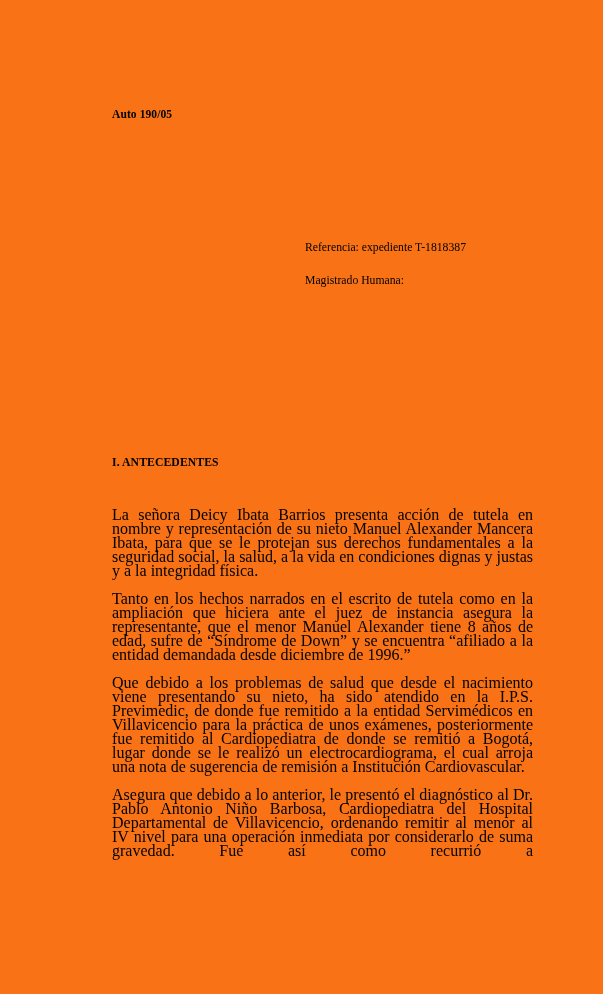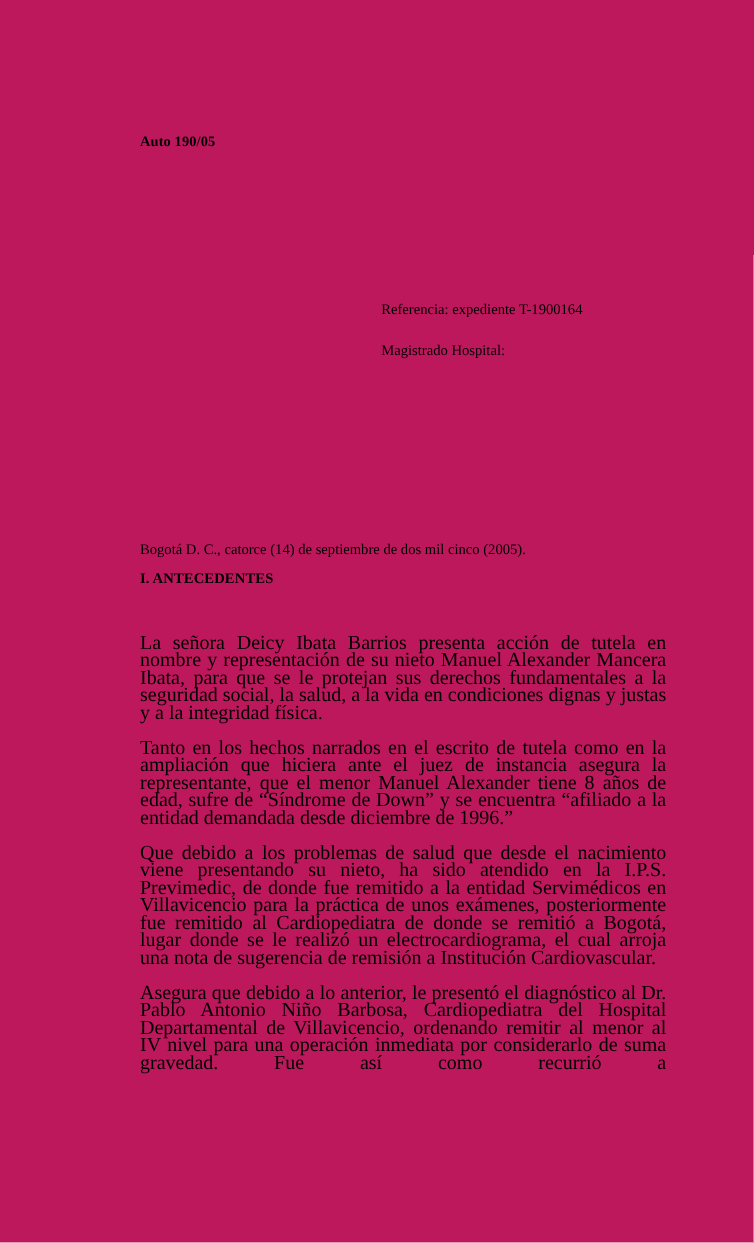--- a/index.html
+++ b/index.html
@@ -12,21 +12,21 @@
     width: 603px;
     height: 994px;
     position: relative;
     font-family: "Liberation Serif", "DejaVu Serif", serif;
     color: #000000;
     -webkit-font-smoothing: antialiased;
   }
   .page {
     position: absolute;
     inset: 0;
-    background: #be185d;
+    background: #f97316;
     overflow: hidden;
   }
 
   
   .doc-number {
     position: absolute;
     left: 112px;
     top: 108px;
     font-size: 11.5px;
     font-weight: bold;
@@ -114,25 +114,24 @@
 </style>
 </head>
 <body>
 
 <div class="page">
 
   <div class="doc-number">Auto 190/05</div>
 
 
   <div class="refblock">
-    <p>Referencia: expediente T-1900164</p>
-    <p class="gap last-line">Magistrado Hospital:</p>
+    <p>Referencia: expediente T-1818387</p>
+    <p class="gap last-line">Magistrado Humana:</p>
   </div>
 
-  <div class="dateline">Bogotá D. C., catorce (14) de septiembre de dos mil cinco (2005).</div>
 
   <div class="section-heading">I. ANTECEDENTES</div>
 
   <div class="body-text">
     <p>La señora Deicy Ibata Barrios presenta acción de tutela en nombre y representación de su nieto Manuel Alexander Mancera Ibata, para que se le protejan sus derechos fundamentales a la seguridad social, la salud, a la vida en condiciones dignas y justas y a la integridad física.</p>
     <p>Tanto en los hechos narrados en el escrito de tutela como en la ampliación que hiciera ante el juez de instancia asegura la representante, que el menor Manuel Alexander tiene 8 años de edad, sufre de “Síndrome de Down” y se encuentra “afiliado a la entidad demandada desde diciembre de 1996.”</p>
     <p>Que debido a los problemas de salud que desde el nacimiento viene presentando su nieto, ha sido atendido en la I.P.S. Previmedic, de donde fue remitido a la entidad Servimédicos en Villavicencio para la práctica de unos exámenes, posteriormente fue remitido al Cardiopediatra de donde se remitió a Bogotá, lugar donde se le realizó un electrocardiograma, el cual arroja una nota de sugerencia de remisión a Institución Cardiovascular.</p>
     <p class="truncated">Asegura que debido a lo anterior, le presentó el diagnóstico al Dr. Pablo Antonio Niño Barbosa, Cardiopediatra del Hospital Departamental de Villavicencio, ordenando remitir al menor al IV nivel para una operación inmediata por considerarlo de suma gravedad. Fue así como recurrió a</p>
   </div>
 

